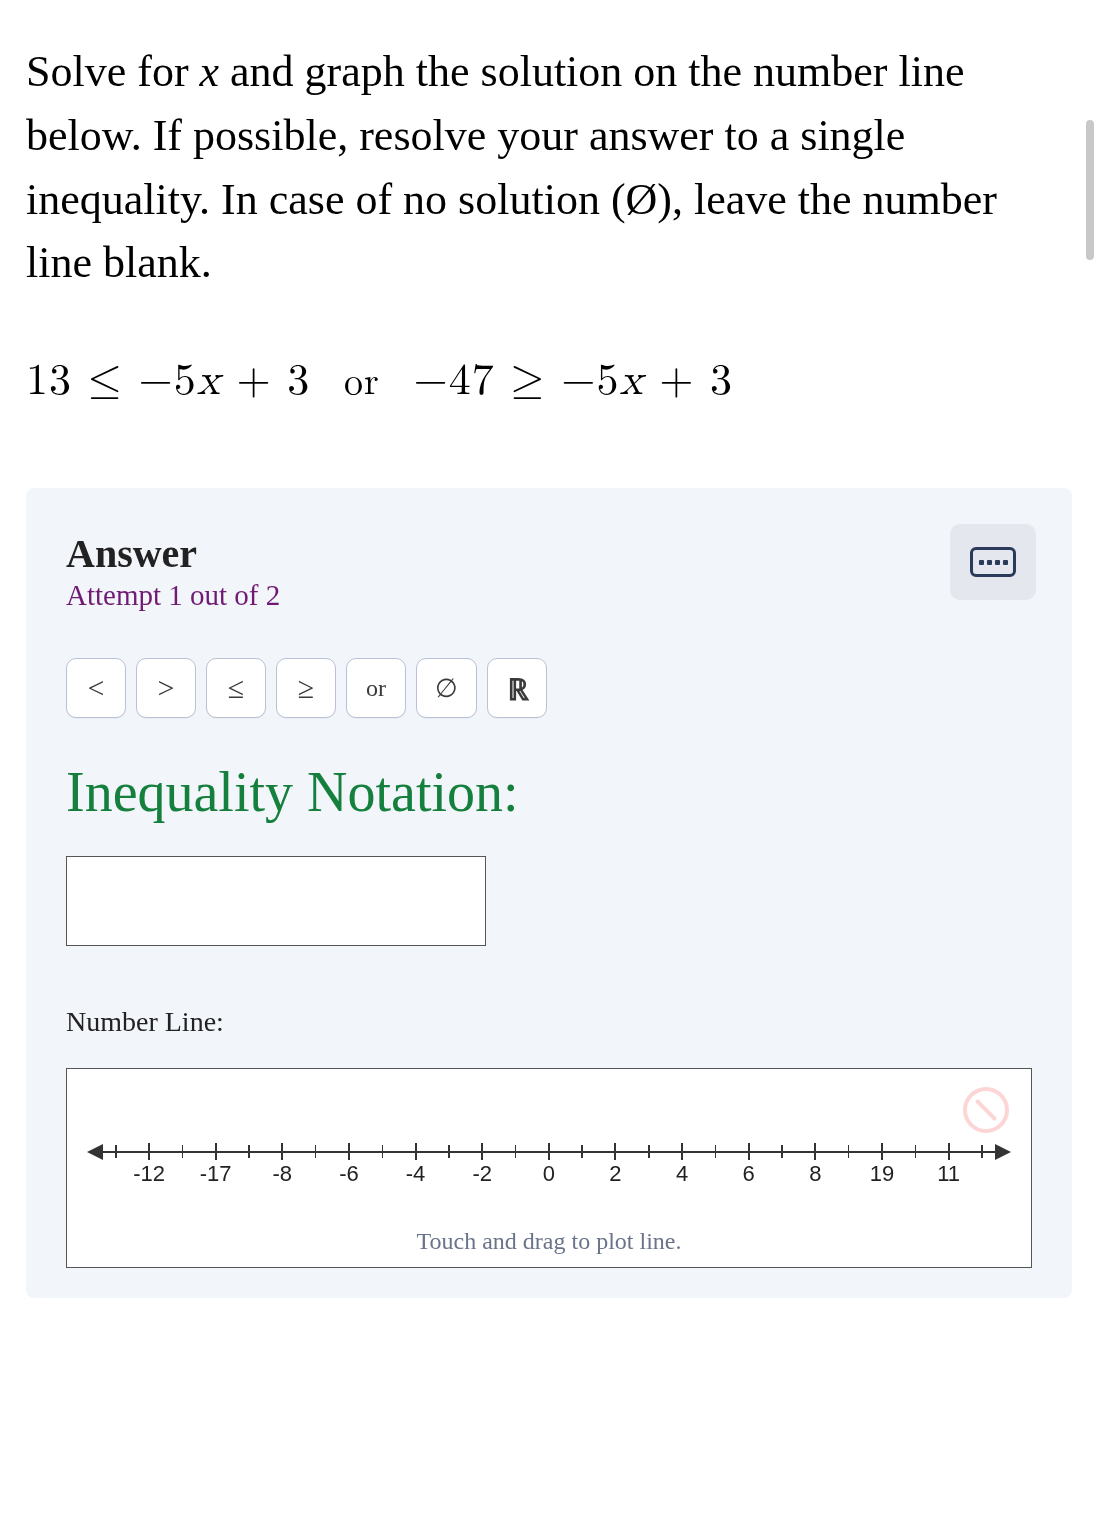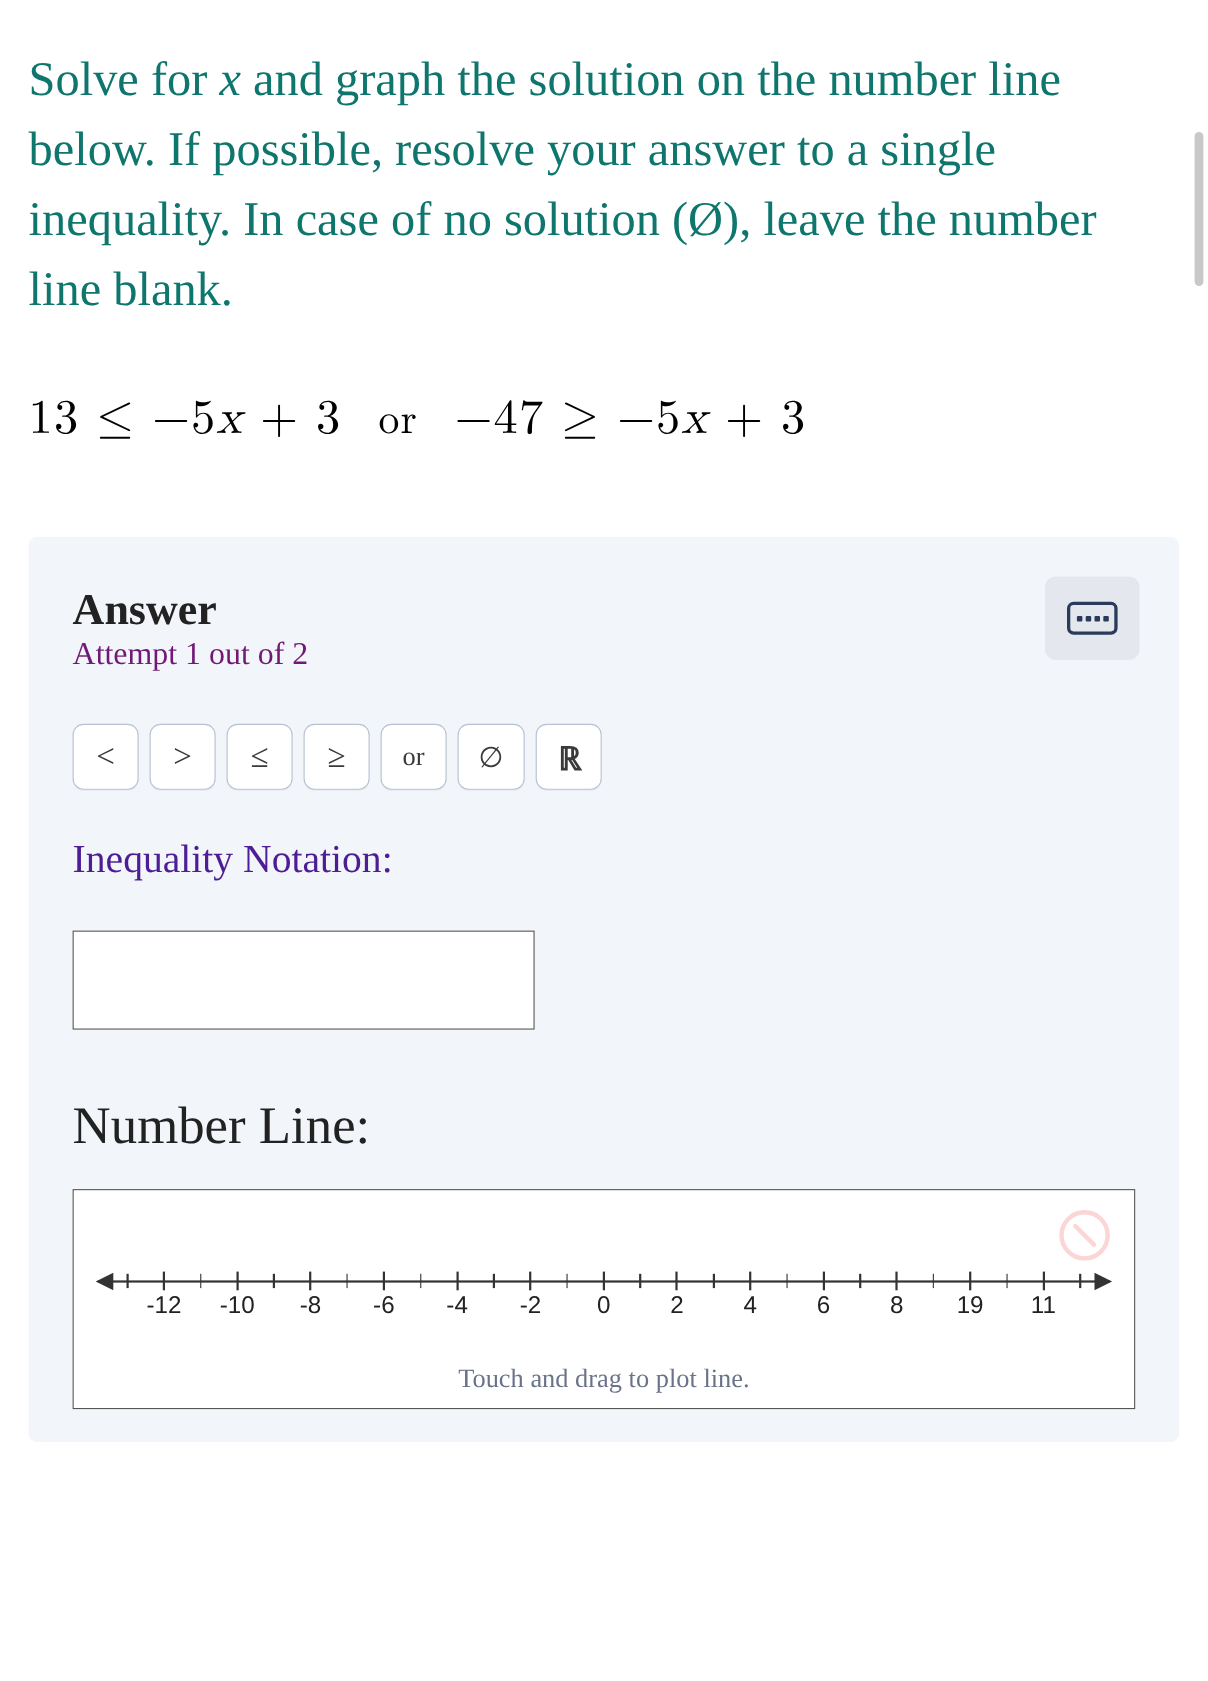--- a/index.html
+++ b/index.html
@@ -1,35 +1,35 @@
 <!DOCTYPE html>
 <html><head>
 <meta charset="utf-8">
 <style>
 * { box-sizing: border-box; margin: 0; padding: 0; }
 html, body { width: 1098px; height: 1528px; font-family: Georgia, 'Times New Roman', serif; background: #fff; color: #000; }
 .page { width: 1098px; height: 1528px; padding: 40px 26px 0 26px; position: relative; }
-.question-text { font-size: 44px; line-height: 1.45; color: #0f766e; margin-bottom: 60px; }
+.question-text { font-size: 44px; line-height: 1.45; color: #000000; margin-bottom: 60px; }
 .math-line { font-family: 'Latin Modern Math', 'Cambria Math', Georgia, serif; font-size: 44px; text-align: left; margin-bottom: 80px; letter-spacing: 1px; }
 .math-line .var { font-style: italic; }
 .math-line .or { font-size: 38px; margin: 0 18px; }
 .answer-panel { background: #f2f5f9; border-radius: 8px; padding: 42px 40px 30px 40px; position: relative; }
 .answer-title { font-size: 40px; font-weight: bold; color: #222; margin-bottom: 2px; }
 .attempt-text { font-size: 29px; color: #701a75; margin-bottom: 46px; }
 .keypad-btn { position: absolute; top: 36px; right: 36px; width: 86px; height: 76px; background: #e4e8ee; border-radius: 10px; display: flex; align-items: center; justify-content: center; cursor: pointer; }
 .keypad-icon { width: 46px; height: 30px; border: 3px solid #2a3a5a; border-radius: 6px; display: flex; gap: 3px; align-items: center; justify-content: center; padding: 0 4px; }
 .keypad-icon span { width: 5px; height: 5px; background: #2a3a5a; border-radius: 1px; }
 .btn-row { display: flex; gap: 10px; margin-bottom: 42px; }
 .sym-btn { min-width: 60px; height: 60px; padding: 0 18px; background: #fff; border: 1.5px solid #b8c2d4; border-radius: 10px; display: flex; align-items: center; justify-content: center; font-size: 30px; font-family: Georgia, serif; color: #3a3a3a; cursor: pointer; box-shadow: 0 1px 0 rgba(0,0,0,0.04); }
 .sym-btn.small { font-size: 26px; }
 .sym-btn.or-btn { font-size: 24px; }
 .sym-btn .real { font-weight: bold; letter-spacing: -3px; }
-.section-label { font-size: 36px; color: #4c1d95; margin-bottom: 44px; }
+.section-label { font-size: 56px; color: #15803d; margin-bottom: 32px; }
 .input-box { width: 420px; height: 90px; background: #fff; border: 1.5px solid #555; margin-bottom: 60px; }
-.numline-label { font-size: 48px; color: #222; margin-bottom: 30px; }
+.numline-label { font-size: 28px; color: #222; margin-bottom: 30px; }
 .numline-box { width: 100%; height: 200px; background: #fff; border: 1.5px solid #555; position: relative; padding: 18px 22px 14px 22px; }
 .clear-icon { position: absolute; top: 18px; right: 22px; width: 46px; height: 46px; border: 4px solid #fcd5d5; border-radius: 50%; }
 .clear-icon::after { content: ''; position: absolute; width: 28px; height: 4px; background: #fcd5d5; top: 50%; left: 50%; transform: translate(-50%, -50%) rotate(45deg); border-radius: 2px; }
 .axis-wrap { position: absolute; left: 22px; right: 22px; top: 82px; }
 .axis-line { height: 2px; background: #333; position: relative; }
 .arrow-left, .arrow-right { position: absolute; top: -7px; width: 0; height: 0; border-top: 8px solid transparent; border-bottom: 8px solid transparent; }
 .arrow-left { left: -2px; border-right: 16px solid #333; }
 .arrow-right { right: -2px; border-left: 16px solid #333; }
 .ticks { position: absolute; left: 26px; right: 26px; top: 0; height: 14px; display: flex; justify-content: space-between; }
 .tick { width: 1.5px; height: 13px; background: #333; position: relative; top: -6px; }
@@ -89,21 +89,21 @@
         <div class="axis-line">
           <div class="arrow-left"></div>
           <div class="arrow-right"></div>
           <div class="ticks" id="ticks">
               <div class="tick"></div>
               <div class="tick major">
                 <div class="tick-label">-12</div>
               </div>
               <div class="tick"></div>
               <div class="tick major">
-                <div class="tick-label">-10</div>
+                <div class="tick-label">-17</div>
               </div>
               <div class="tick"></div>
               <div class="tick major">
                 <div class="tick-label">-8</div>
               </div>
               <div class="tick"></div>
               <div class="tick major">
                 <div class="tick-label">-6</div>
               </div>
               <div class="tick"></div>

